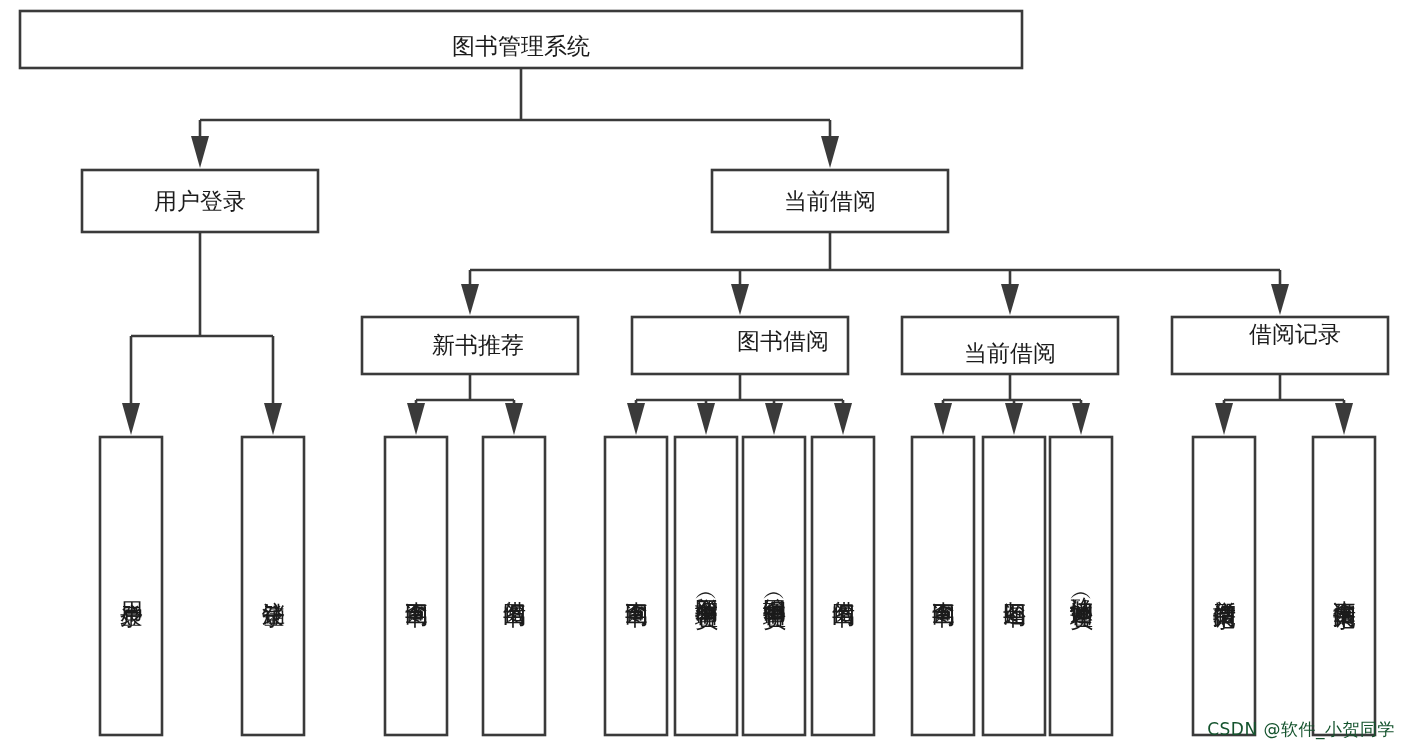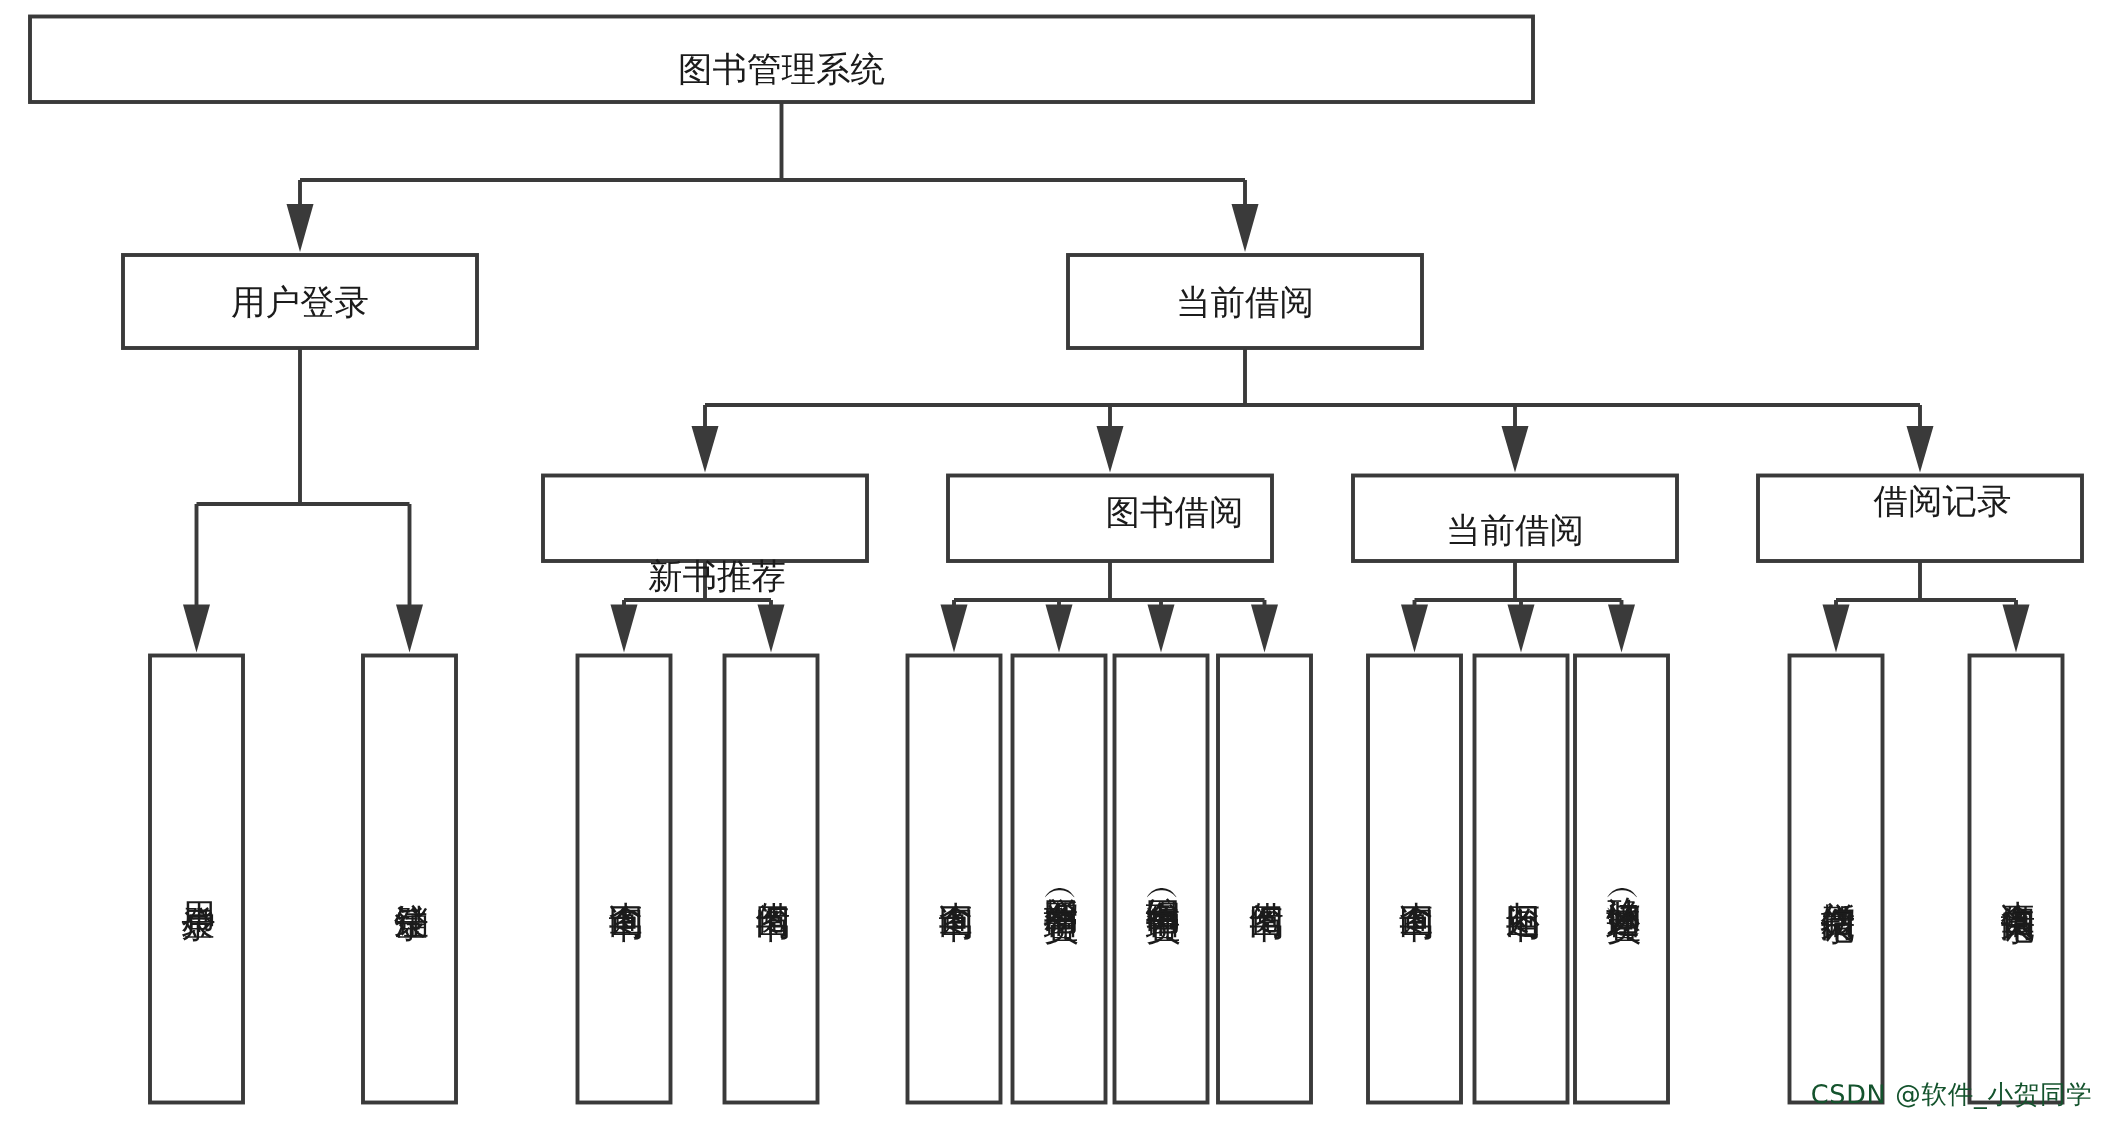--- a/index.html
+++ b/index.html
@@ -179,21 +179,21 @@
       <rect class="node-box" x="1193" y="437" width="62" height="298"></rect>
       <rect class="node-box" x="1313" y="437" width="62" height="298"></rect>
     </g>
   </svg>
 
   <div class="hlabel" style="left:20px; top:11px; width:1002px; height:71px;">图书管理系统</div>
 
   <div class="hlabel" style="left:82px; top:170px; width:236px; height:62px;">用户登录</div>
   <div class="hlabel" style="left:712px; top:170px; width:236px; height:62px;">当前借阅</div>
 
-  <div class="hlabel" style="left:362px; top:317px; width:232px; height:57px;margin-top:39px;">新书推荐</div>
+  <div class="hlabel" style="left:362px; top:317px; width:232px; height:57px;">新书推荐</div>
   <div class="hlabel" style="left:632px; top:317px; width:216px; height:49px;padding-left:43px;">图书借阅</div>
   <div class="hlabel" style="left:902px; top:317px; width:216px; height:72px;">当前借阅</div>
   <div class="hlabel" style="left:1172px; top:306px; width:246px; height:57px;">借阅记录</div>
 
   <div class="vlabel" style="left:100px; top:437px; width:62px; height:298px;">用户登录</div>
   <div class="vlabel" style="left:242px; top:437px; width:62px; height:298px;">注销登录</div>
   <div class="vlabel" style="left:385px; top:437px; width:62px; height:298px;">查询图书</div>
   <div class="vlabel" style="left:483px; top:437px; width:62px; height:298px;">借阅图书</div>
   <div class="vlabel" style="left:605px; top:437px; width:62px; height:298px;">查询图书</div>
   <div class="vlabel" style="left:675px; top:437px; width:62px; height:298px;">新增图书（管理员）</div>

